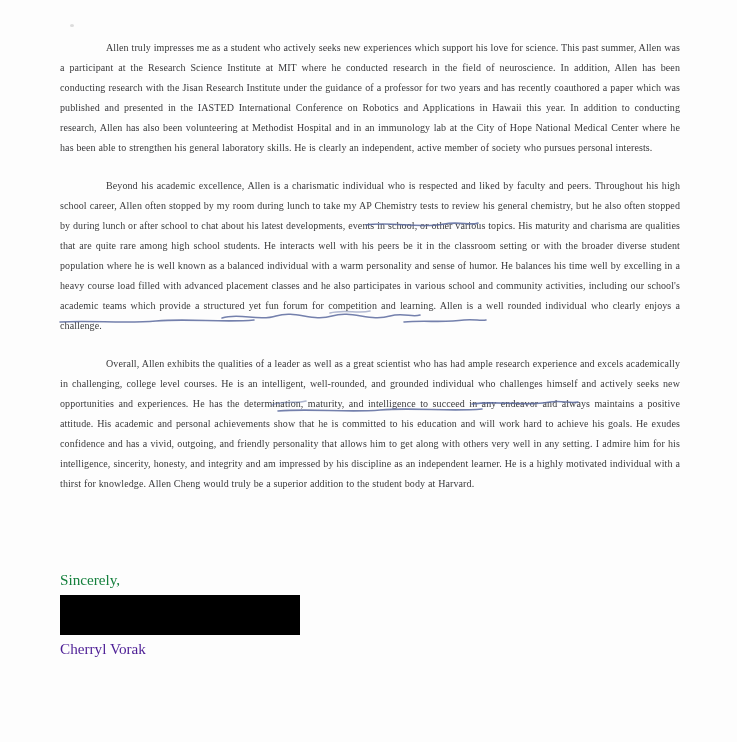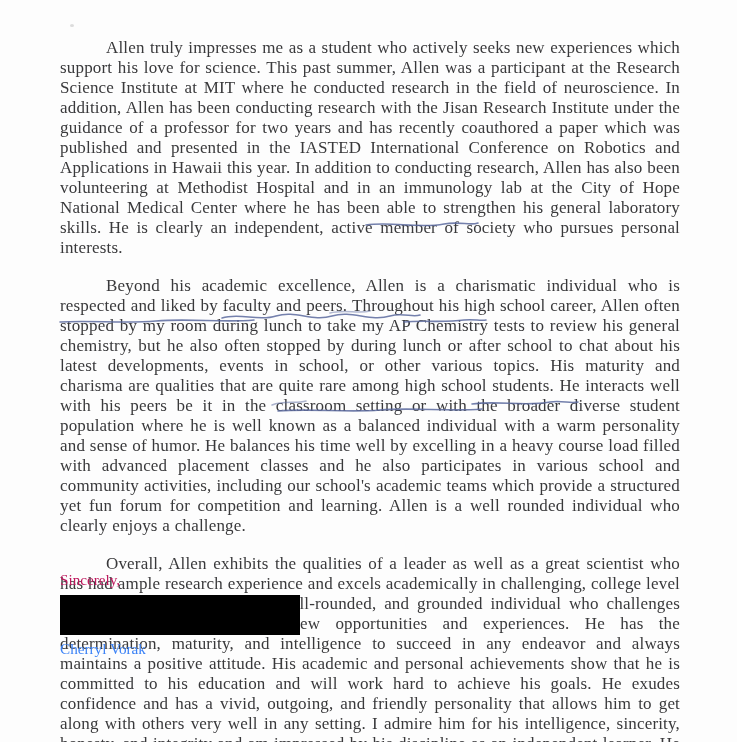--- a/index.html
+++ b/index.html
@@ -29,52 +29,52 @@
     opacity: 0.9;
   }
   .letter-body {
     position: absolute;
     left: 60px;
     top: 38px;
     width: 620px;
   }
   p.para {
     margin: 0 0 18px 0;
-    font-size: 17px;
+    font-size: 10px;
     line-height: 20px;
     text-align: justify;
     text-indent: 46px;
     color: #39393b;
     letter-spacing: 0.01em;
     word-spacing: 0.02em;
   }
   p.para:last-of-type { margin-bottom: 0; }
 
   .closing-block {
     position: absolute;
     left: 60px;
     top: 570px;
     width: 480px;
   }
   .closing-line {
     font-size: 15.2px;
     line-height: 20px;
-    color: #be185d;
+    color: #15803d;
     margin: 0;
   }
   .redaction {
     margin-top: 5px;
     width: 240px;
     height: 40px;
     background: #000000;
   }
   .signer-name, .signer-title {
     font-size: 15.2px;
     line-height: 20px;
-    color: #3b82f6;
+    color: #4c1d95;
     margin: 0;
   }
   .signer-name { margin-top: 4px; }
 
   
   .annotations {
     position: absolute;
     left: 0;
     top: 0;
     width: 737px;

